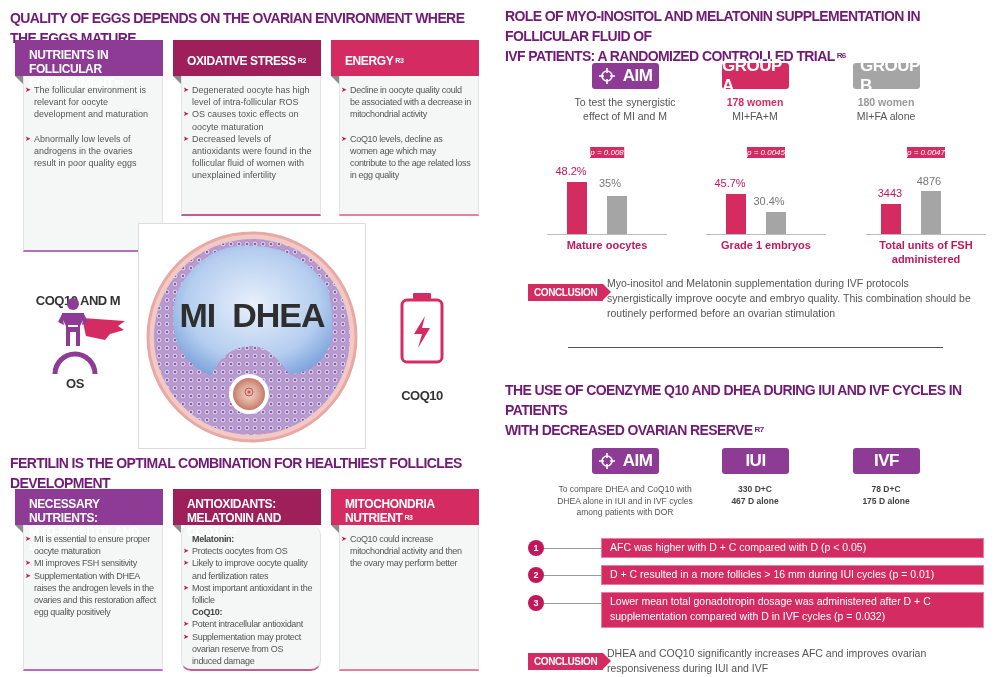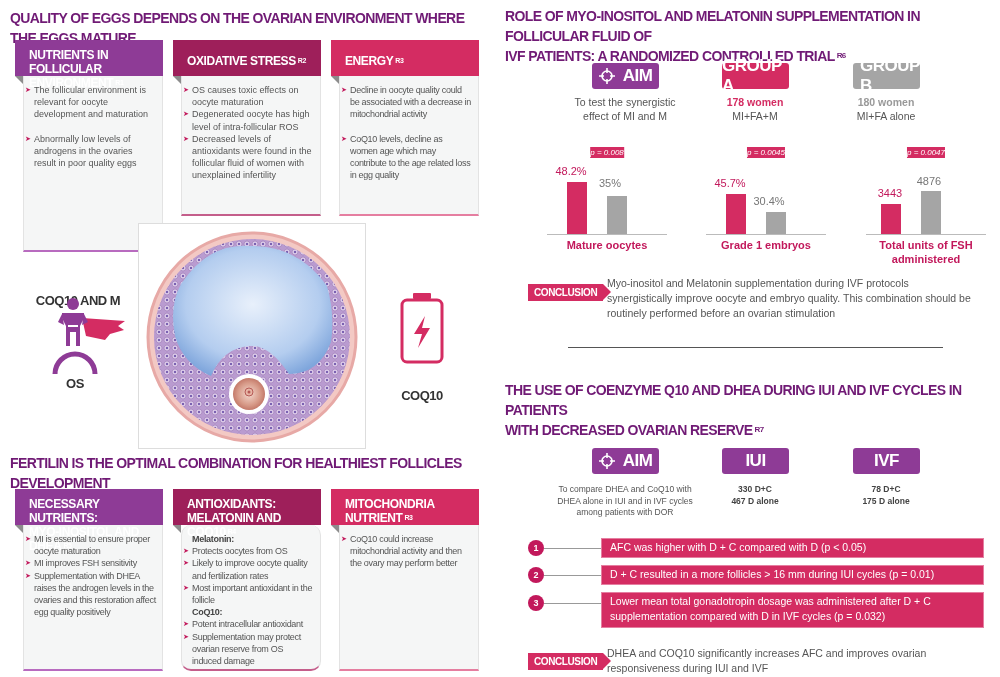--- a/index.html
+++ b/index.html
@@ -78,22 +78,22 @@
     </ul>
   </div>
 </div>
 
 <div class="card" style="left:173px; top:40px; width:148px;">
   <div class="card-head wine">
     <div style="padding-top:6px;"><span>OXIDATIVE STRESS</span><sup>R2</sup></div>
   </div>
   <div class="card-body bot-wine" style="height:140px;">
     <ul>
+      <li class="b">Degenerated oocyte has high level of intra-follicular ROS</li>
       <li class="b">OS causes toxic effects on oocyte maturation</li>
-      <li class="b">Degenerated oocyte has high level of intra-follicular ROS</li>
       <li class="b">Decreased levels of antioxidants were found in the follicular fluid of women with unexplained infertility</li>
     </ul>
   </div>
 </div>
 
 <div class="card" style="left:331px; top:40px; width:148px;">
   <div class="card-head pink">
     <div style="padding-top:6px;"><span>ENERGY</span><sup>R3</sup></div>
   </div>
   <div class="card-body bot-pink" style="height:140px; letter-spacing:-0.3px;">
@@ -138,20 +138,21 @@
       </radialGradient>
     </defs>
     <circle cx="113" cy="113" r="104" fill="#f3c9c4" stroke="#e7a9a6" stroke-width="3"></circle>
     <circle cx="113" cy="113" r="98" fill="url(#cells)"></circle>
     <path d="M42 60 Q70 18 112 22 Q160 22 188 62 Q196 90 192 118 Q180 150 150 150 Q130 120 110 122 Q84 124 72 152 Q44 140 36 112 Q30 82 42 60 Z" fill="url(#fluid)"></path>
     <circle cx="110" cy="170" r="20" fill="#fff"></circle>
     <circle cx="110" cy="170" r="16" fill="url(#oocyte)"></circle>
     <circle cx="110" cy="168" r="4" fill="#e8b6a6" stroke="#b65a56" stroke-width="1"></circle>
     <circle cx="110" cy="168" r="1.5" fill="#b65a56"></circle>
   </svg>
+  <div style="position:absolute; left:0; right:0; top:72px; text-align:center; font-size:34px; font-weight:bold; color:#2e2e2e; letter-spacing:-1px; white-space:pre;">MI  DHEA</div>
 </div>
 
 <svg style="position:absolute; left:399px; top:292px;" width="46" height="72" viewBox="0 0 46 72">
   <rect x="14" y="1" width="18" height="6" rx="1" fill="#d42c62"></rect>
   <rect x="3" y="8" width="40" height="62" rx="5" fill="none" stroke="#d42c62" stroke-width="3"></rect>
   <path d="M26 24 L15 42 L23 42 L19 56 L31 36 L23 36 Z" fill="#d42c62"></path>
 </svg>
 <div class="label-dark" style="left:390px; top:372px; width:64px;">COQ10</div>
 
 <div class="title" style="left:10px; top:453px; width:480px;">FERTILIN IS THE OPTIMAL COMBINATION FOR HEALTHIEST FOLLICLES DEVELOPMENT</div>

